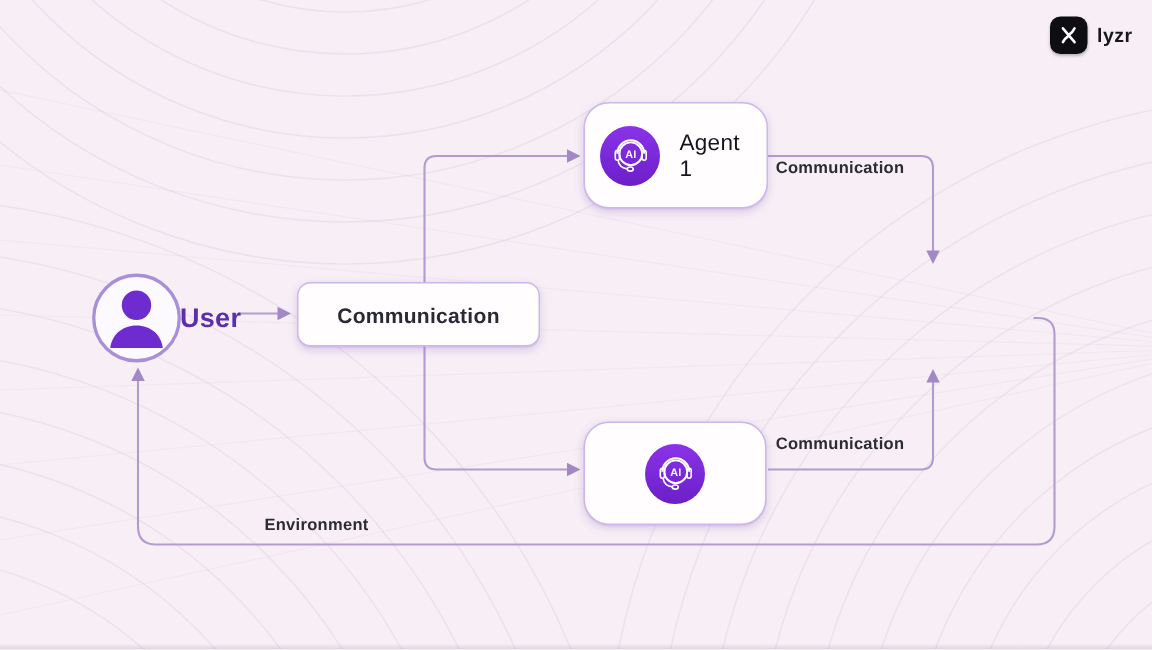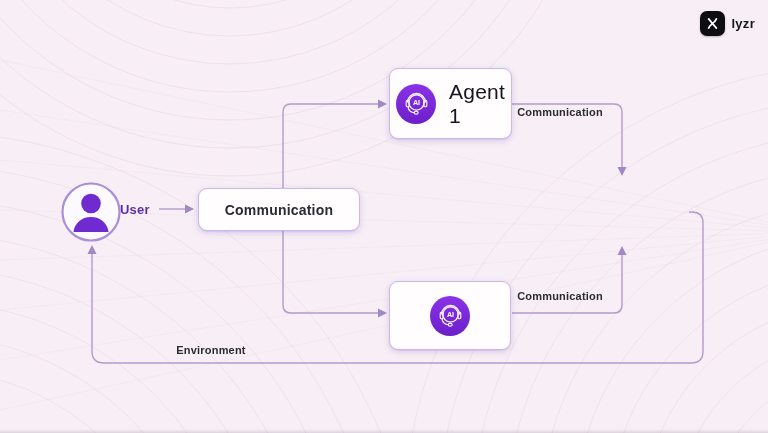--- a/index.html
+++ b/index.html
@@ -15,30 +15,30 @@
     position:absolute;
     background:#fffdfe;
     border:1.5px solid #cbb7e9;
     border-radius:9px;
     box-shadow:0 2px 6px rgba(147,108,198,0.30), 0 1px 0 rgba(147,108,198,0.12);
     display:flex;align-items:center;justify-content:center;
     box-sizing:border-box;
   }
   .comm-box{left:198px;top:188px;width:162px;height:43px;}
   .comm-box .box-label{font-size:14px;font-weight:600;color:#2a2a35;letter-spacing:.2px;}
-  .agent-box{gap:13px;padding:0 10px;}
-  .agent-box .box-label{font-size:21px;font-weight:500;color:#15151d;letter-spacing:.2px;}
+  .agent-box{gap:13px;padding:0 10px;border-radius:17px;}
+  .agent-box .box-label{font-size:15px;font-weight:500;color:#15151d;letter-spacing:.2px;}
   .agent1{left:389px;top:68px;width:123px;height:71px;}
   .agent2{left:563px;top:178px;width:126px;height:66px;}
   .agent3{left:389px;top:281px;width:122px;height:69px;}
   .agent-icon{flex:0 0 auto;display:block;}
   .user-wrap{position:absolute;left:60px;top:181px;width:62px;height:62px;}
   .user-label{
     position:absolute;left:120px;top:202px;
-    font-size:13px;font-weight:700;color:#5c2fa9;letter-spacing:.2px;
+    font-size:18px;font-weight:700;color:#5c2fa9;letter-spacing:.2px;
   }
   .edge-label{
     position:absolute;font-size:11px;font-weight:700;color:#2b2b33;
     text-align:center;letter-spacing:.2px;
   }
   .edge-label-1{left:512px;top:106px;width:96px;}
   .edge-label-2{left:512px;top:290px;width:96px;}
   .edge-label-3{left:176px;top:344px;width:70px;}
   .logo{
     position:absolute;top:11px;right:13px;z-index:3;

